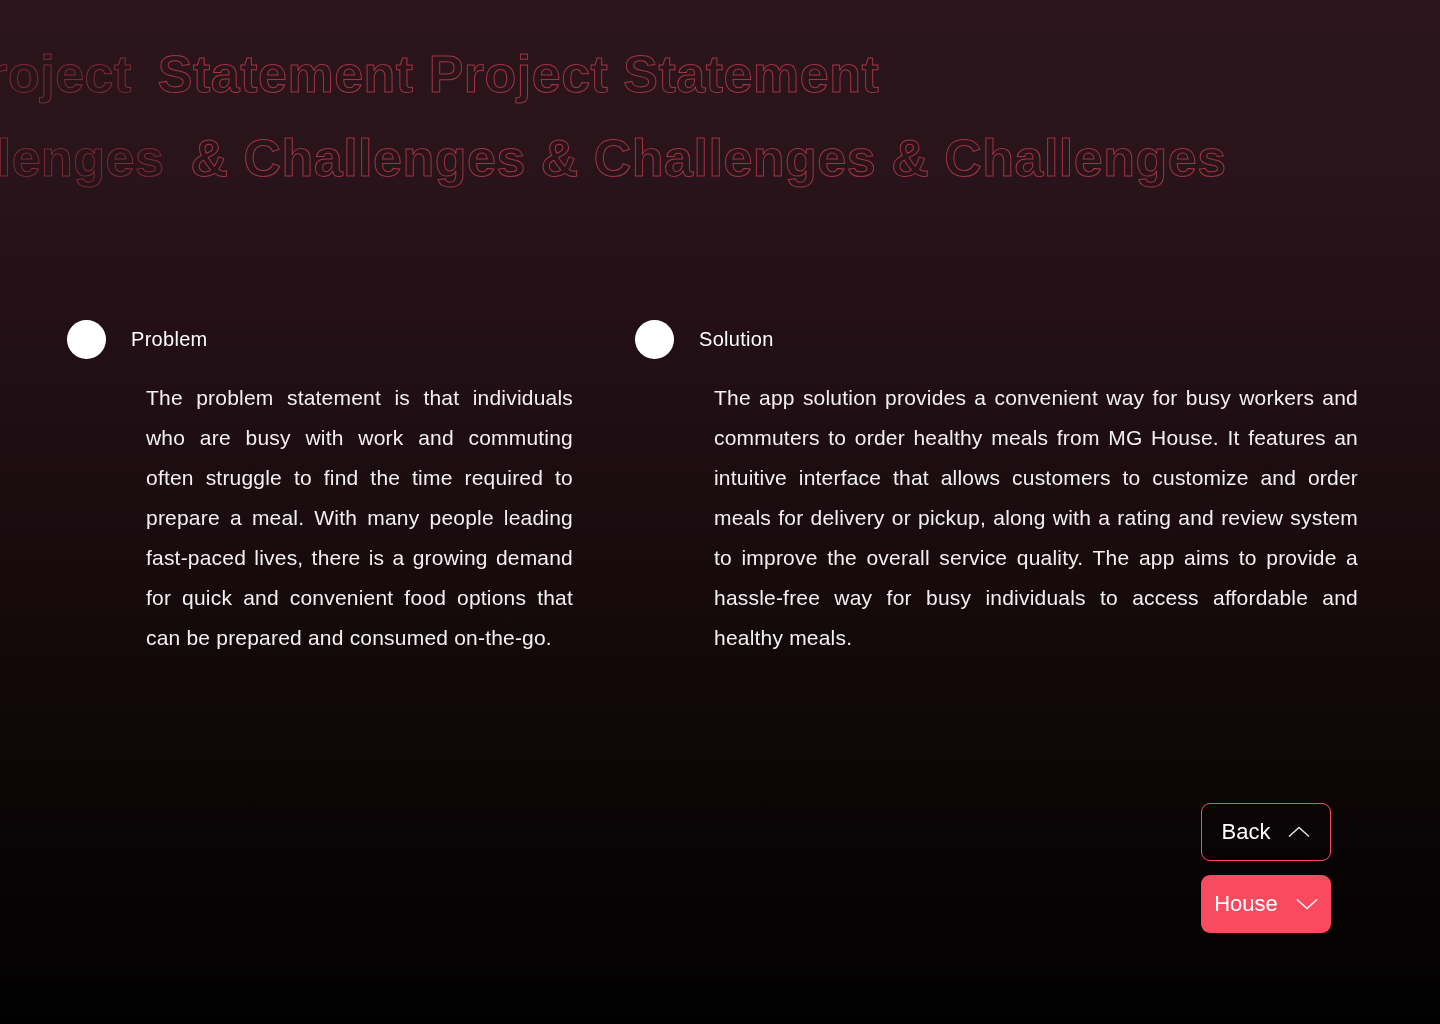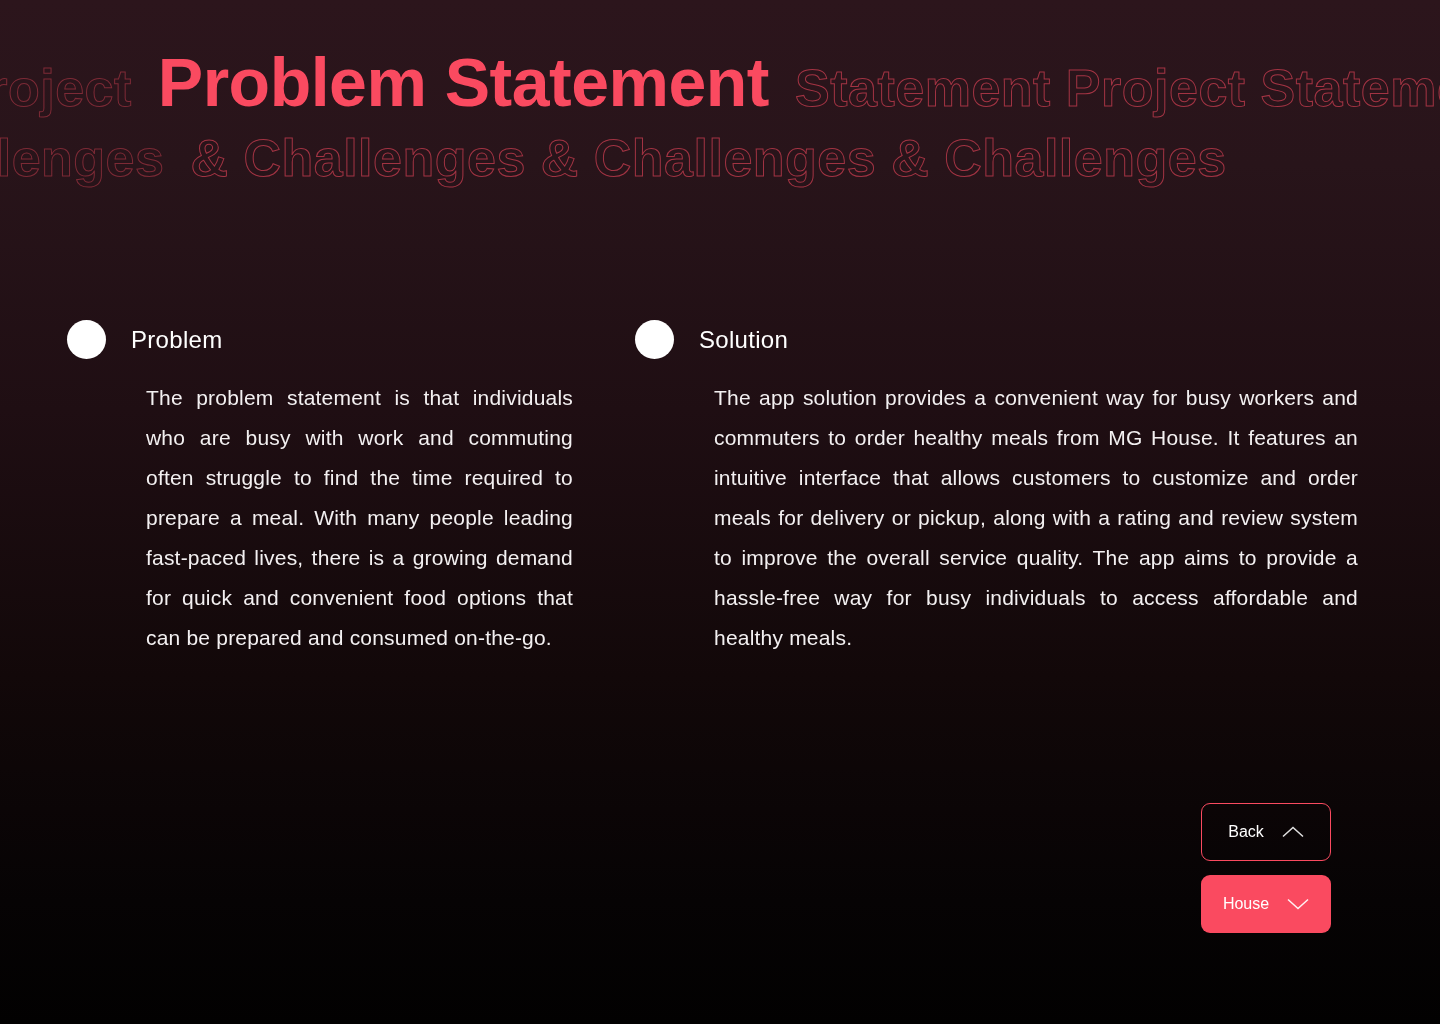--- a/index.html
+++ b/index.html
@@ -49,62 +49,61 @@
   
   .section{ position:absolute; top:320px; }
   #section-problem{ left:67px;  width:507px; }
   #section-solution{ left:635px; width:723px; }
   .section-head{ display:flex; align-items:center; gap:25px; }
   .bullet{
     width:39px; height:39px; border-radius:50%;
     background:#ffffff; flex:0 0 auto;
   }
   .section-title{
-    font-size:24px; font-weight:500; color:#ffffff;
+    font-size:20px; font-weight:500; color:#ffffff;
     letter-spacing:0.3px;
   }
   .section-body{
     margin-left:79px; margin-top:19px;
     text-align:justify;
     font-size:21px; line-height:40px;
     color:var(--bodytext);
     letter-spacing:0.2px;
   }
   #section-problem  .section-body{ width:427px; }
   #section-solution .section-body{ width:644px; }
 
   
   .btn{
     position:absolute; left:1201px;
     width:130px; height:58px;
     border-radius:9px;
     display:flex; align-items:center; justify-content:center; gap:18px;
     font-family:"Liberation Sans", sans-serif;
-    font-size:16px; color:#ffffff;
+    font-size:22px; color:#ffffff;
     cursor:pointer; padding:8px;
   }
   .btn-back{
     top:803px;
     background:transparent;
     border:1px solid var(--accent);
   }
   .btn-next{
     top:875px;
     background:var(--accent);
     border:none;
   }
   .chev{ display:block; }
 </style>
 </head>
 <body>
 
 <div class="header">
   <div class="h-row h-row1">
     <span class="ghost dim">Project</span>
-    <span class="title-solid">Problem Statement</span>
     <span class="ghost">Statement Project Statement</span>
   </div>
   <div class="h-row h-row2">
     <span class="ghost dim">Challenges</span>
     <span class="ghost">&amp; Challenges &amp; Challenges &amp; Challenges</span>
   </div>
 </div>
 
 <div class="section" id="section-problem">
   <div class="section-head">

